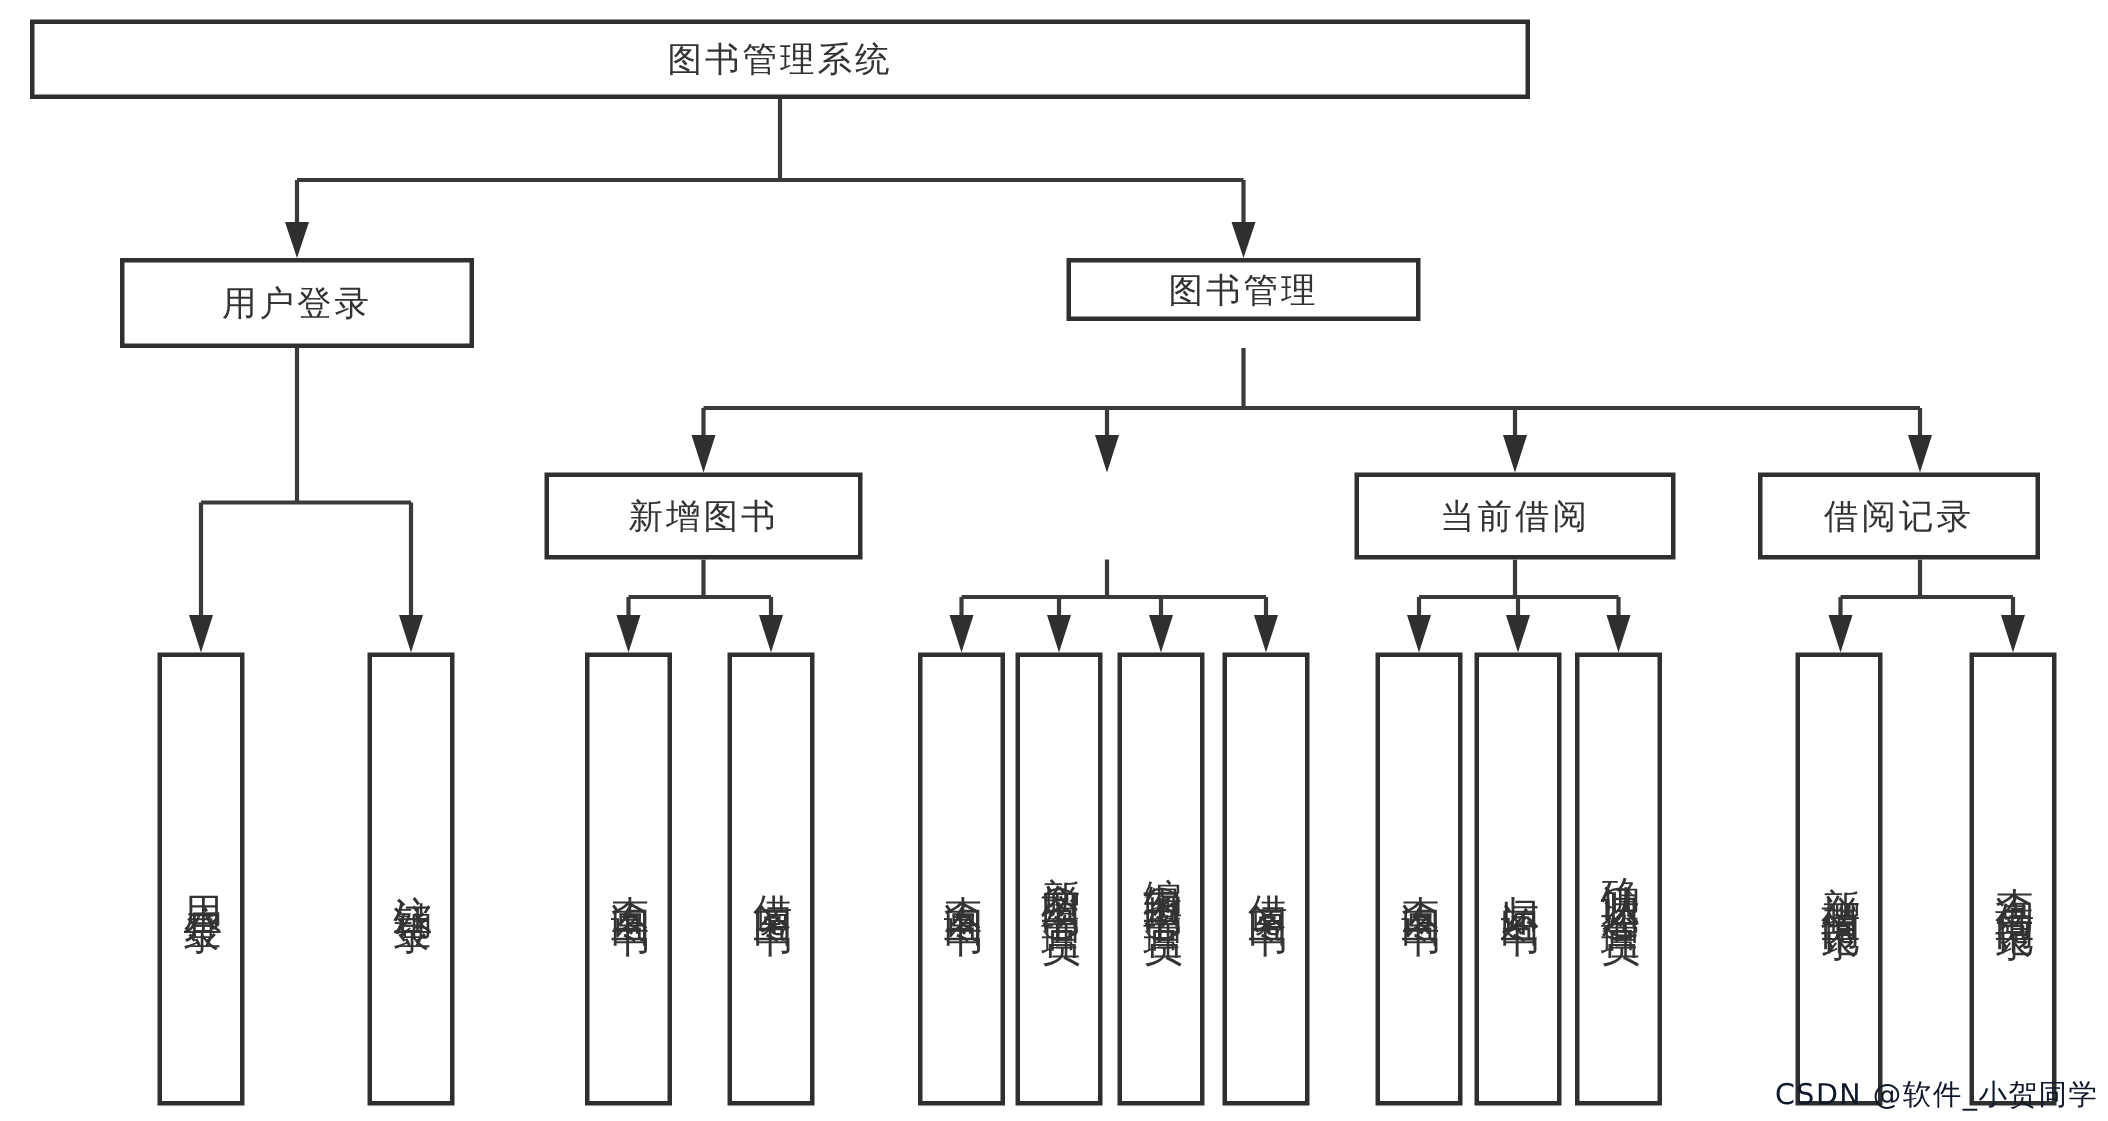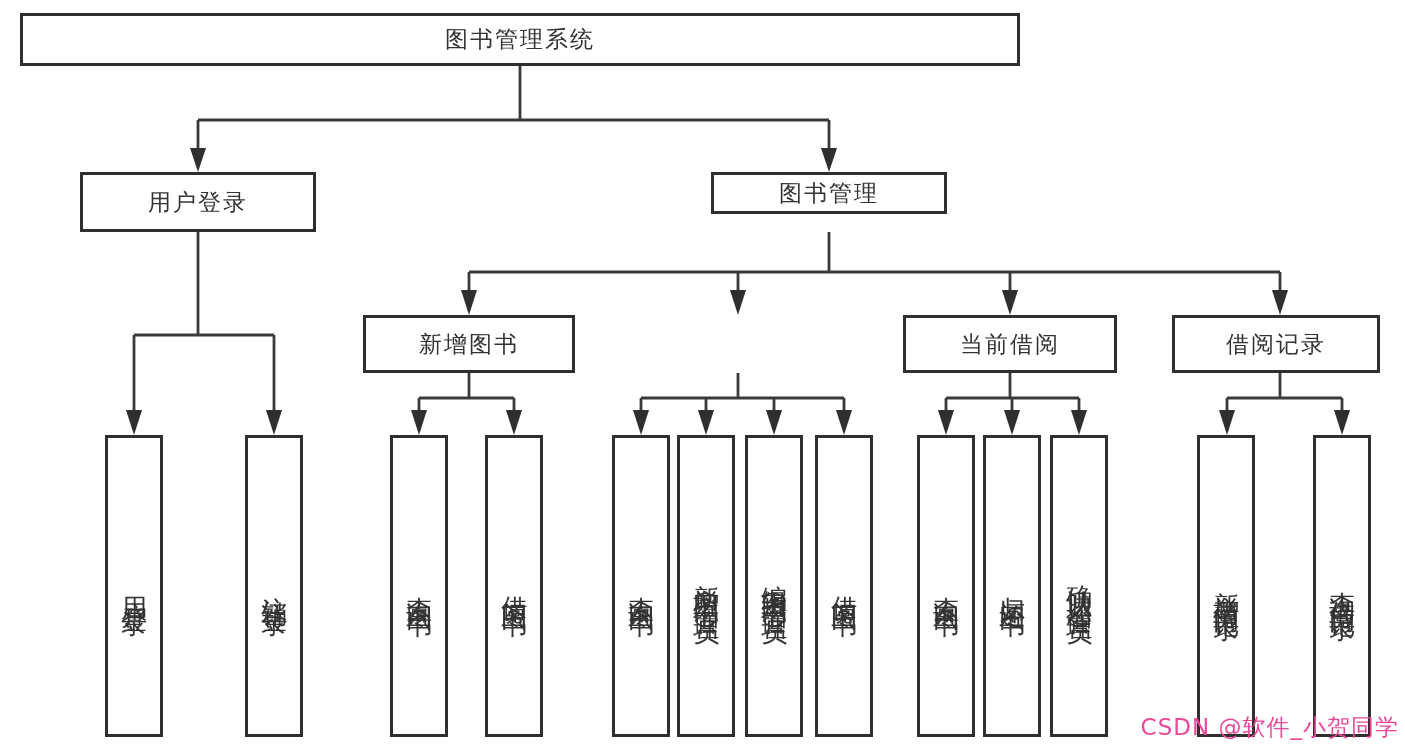--- a/index.html
+++ b/index.html
@@ -34,22 +34,22 @@
     font-size: 26px;
     letter-spacing: 5px;
     line-height: 1.05;
     white-space: nowrap;
   }
   .hbox span { white-space: nowrap; }
   #watermark {
     position: absolute;
     right: 6px;
     bottom: 4px;
-    font-size: 23px;
-    color: #ec4899;
+    font-size: 19px;
+    color: #0f172a;
     letter-spacing: 1px;
     pointer-events: none;
   }
   .wire { stroke: #3a3a3a; stroke-width: 2.8; fill: none; }
   .arrow { fill: #2f2f2f; stroke: none; }
 </style>
 </head>
 <body>
 
 <div id="canvas">
@@ -126,21 +126,21 @@
   <div class="node hbox" style="left:711px; top:172px; width:236px; height:42px;">
     <span>图书管理</span>
   </div>
 
   <div class="node hbox" style="left:363px; top:315px; width:212px; height:58px;">
     <span>新增图书</span>
   </div>
   <div class="node hbox" style="left:903px; top:315px; width:214px; height:58px;">
     <span>当前借阅</span>
   </div>
-  <div class="node hbox" style="left:1172px; top:315px; width:208px; height:58px;">
+  <div class="node hbox" style="left:1172px; top:315px; width:188px; height:58px;">
     <span>借阅记录</span>
   </div>
 
   <div class="node vbox" style="left:105px; top:435px; width:58px; height:302px;">
     <span>用户登录</span>
   </div>
   <div class="node vbox" style="left:245px; top:435px; width:58px; height:302px;">
     <span>注销登录</span>
   </div>
 

